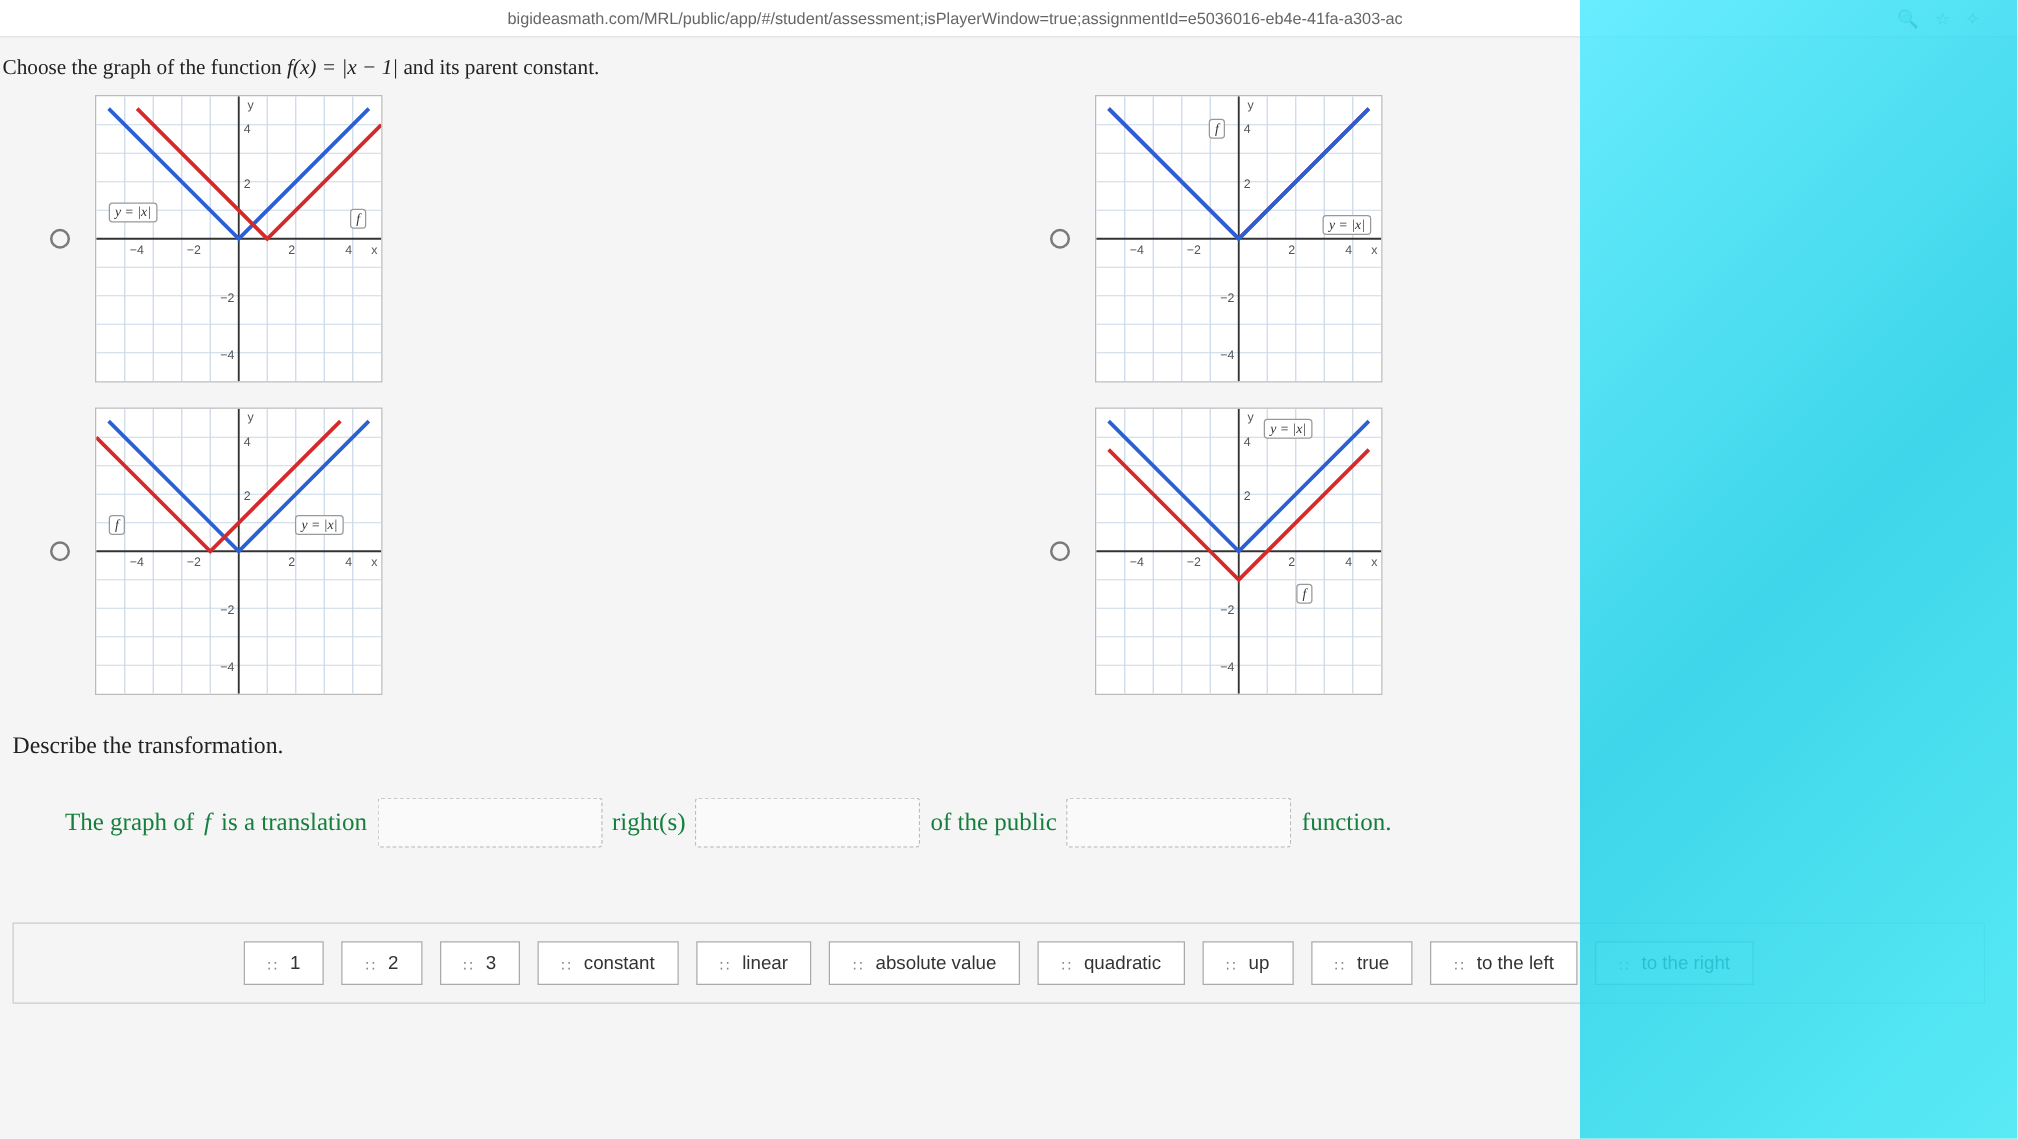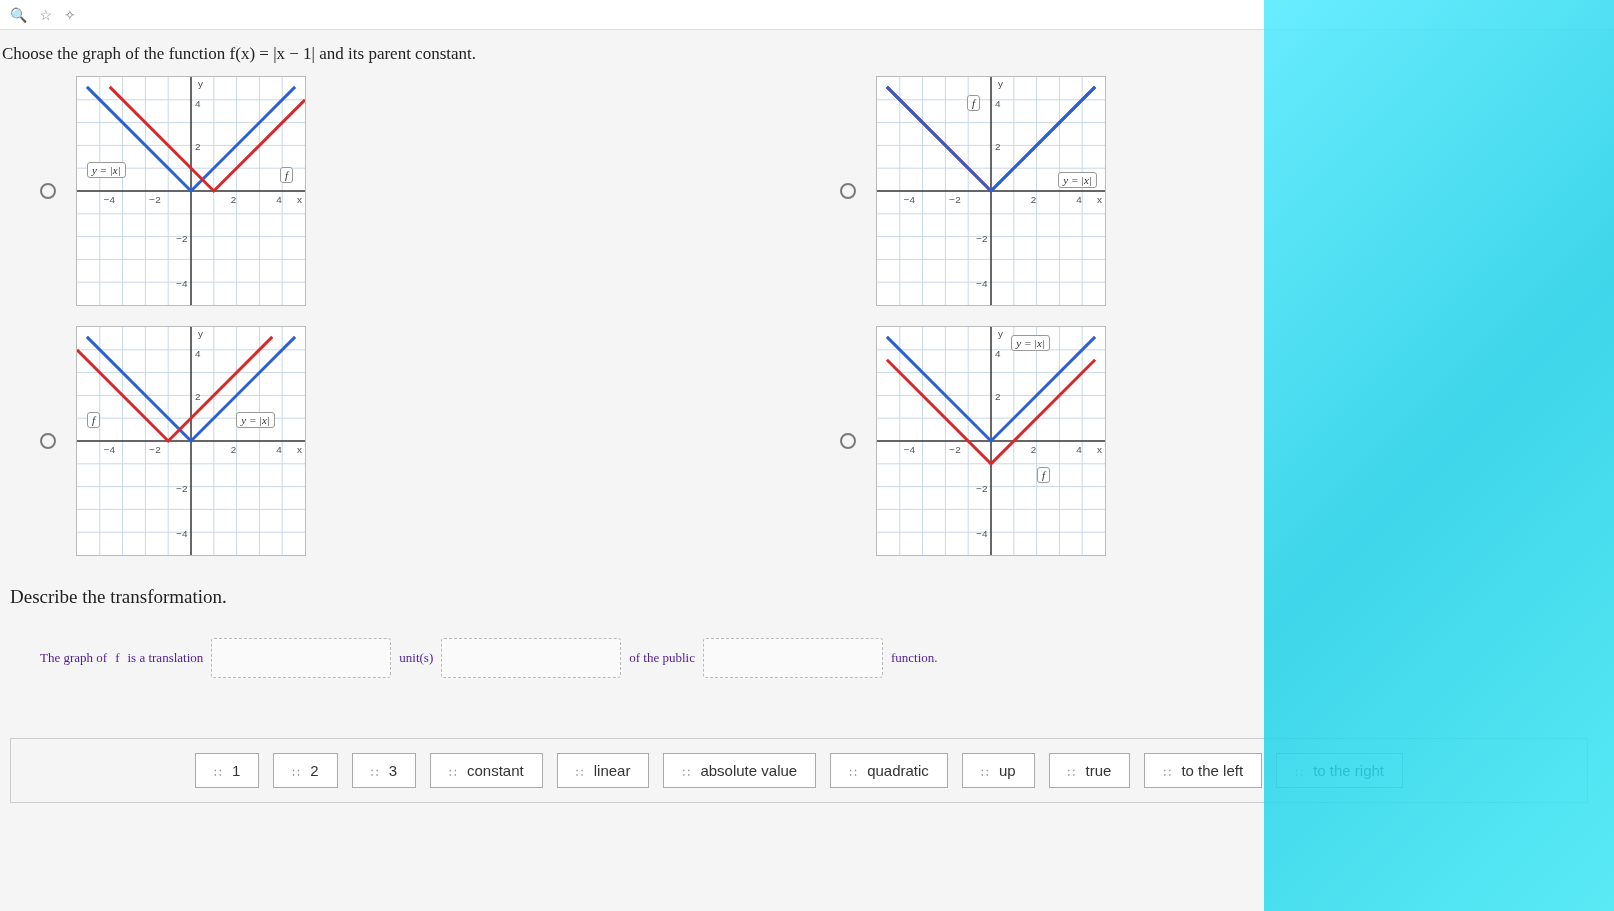--- a/index.html
+++ b/index.html
@@ -36,21 +36,21 @@
   }
   .content {
     padding: 8px 16px 10px 0;
   }
   .question-text {
     font-size: 17px;
     color: #222;
     font-family: Georgia, serif;
     margin: 6px 0 12px 2px;
   }
-  .math { font-family: Georgia, serif; }
+  .math { font-style: italic; font-family: Georgia, serif; }
   .options-grid {
     display: grid;
     grid-template-columns: 380px 380px;
     column-gap: 420px;
     row-gap: 20px;
     margin-left: 40px;
   }
   .option-row { display: flex; align-items: center; }
   .radio {
     width: 16px; height: 16px;
@@ -86,24 +86,24 @@
   .describe-title {
     font-size: 19px;
     color: #222;
     font-family: Georgia, serif;
     margin-bottom: 30px;
   }
   .sentence {
     display: flex;
     align-items: center;
     gap: 8px;
-    font-size: 13px;
-    color: #4c1d95;
+    font-size: 20px;
+    color: #15803d;
     font-family: Georgia, serif;
-    margin-left: 30px;
+    margin-left: 42px;
   }
   .dropzone {
     min-width: 180px;
     height: 40px;
     border: 1px dashed #bbb;
     background: #fafafa;
     border-radius: 3px;
   }
   .tilebar {
     margin-top: 60px;
@@ -131,20 +131,21 @@
     color: #888;
     font-size: 12px;
     letter-spacing: -2px;
   }
   .axis-label { font: 10px Arial; fill:#555; }
 </style>
 </head>
 <body>
 
 <div class="url-bar">
+  <div class="url-text">bigideasmath.com/MRL/public/app/#/student/assessment;isPlayerWindow=true;assignmentId=e5036016-eb4e-41fa-a303-ac</div>
   <div class="url-icons">
     <span>🔍</span>
     <span>☆</span>
     <span>✧</span>
   </div>
 </div>
 
 <div class="cyan-overlay"></div>
 
 <div class="content">
@@ -328,21 +329,21 @@
   </div>
 
   <div class="describe-section">
     <p class="describe-title">Describe the transformation.</p>
 
     <div class="sentence">
       <span>The graph of </span>
       <span class="math">f</span>
       <span> is a translation</span>
       <div class="dropzone"></div>
-      <span>unit(s)</span>
+      <span>right(s)</span>
       <div class="dropzone"></div>
       <span>of the public</span>
       <div class="dropzone"></div>
       <span>function.</span>
     </div>
 
     <div class="tilebar">
       <div class="tile">
           <span class="dots">∷</span>
           <span>1</span>

